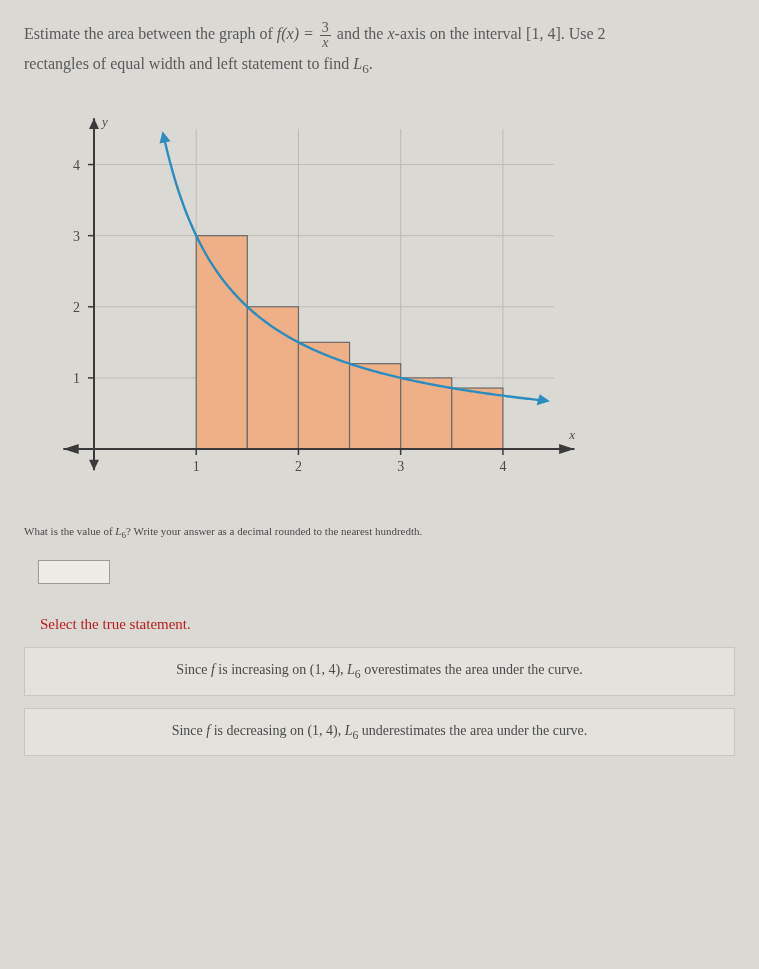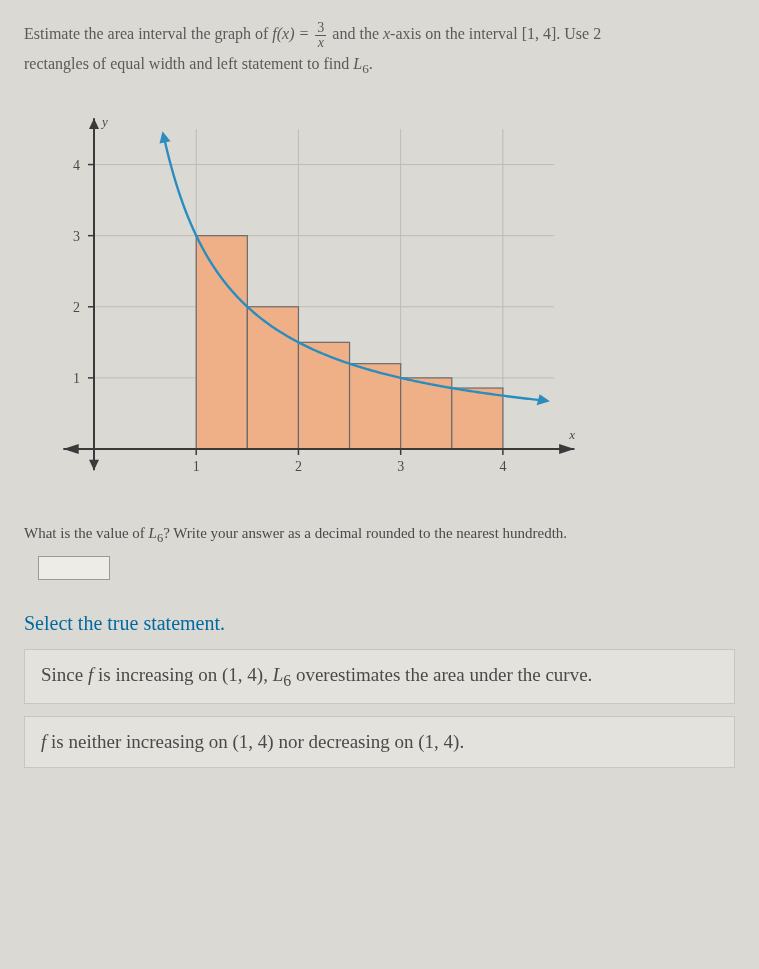--- a/index.html
+++ b/index.html
@@ -24,57 +24,58 @@
     font-size: 14px;
     line-height: 1;
     margin: 0 2px;
   }
   .frac .num { display: block; border-bottom: 1px solid #5a5a5a; padding: 0 2px; }
   .frac .den { display: block; padding: 0 2px; }
   .italic { font-style: italic; }
   .chart-wrap { margin: 10px 0 26px 10px; }
   svg { display: block; }
   .sub-q {
-    font-size: 15px;
+    font-size: 11px;
     color: #4a4a4a;
-    margin: 4px 0;
+    margin: 14px 0;
   }
   .answer-box {
     width: 72px;
     height: 24px;
     border: 1px solid #9a9a9a;
     background: #eeece7;
     margin: 6px 0 22px 14px;
     box-sizing: border-box;
     padding: 2px 4px;
     font-size: 14px;
   }
   .select-head {
-    font-size: 20px;
-    color: #0369a1;
-    margin: 10px 0 14px 0;
+    font-size: 15px;
+    color: #b91c1c;
+    margin: 10px 0 14px 16px;
   }
   .option {
     background: #e4e2dc;
     border: 1px solid #c8c6c0;
     padding: 14px 16px;
     margin-bottom: 12px;
-    font-size: 19px;
+    font-size: 14px;
     color: #4a4a4a;
     cursor: pointer;
+    text-align: center;
   }
 </style>
 </head>
 <body>
 
 
 
 
 <div class="question-text">
-  <span>Estimate the area interval the graph of </span>
+  <span>Estimate the area between the graph of </span>
   <span class="italic">f(x) = </span><span class="frac"><span class="num">3</span><span class="den italic">x</span></span>
   <span> and the </span><span class="italic">x</span><span>-axis on the interval [1, 4]. Use 2</span><br>
   <span>rectangles of equal width and left statement to find </span><span class="italic">L</span><sub>6</sub><span>.</span>
 </div>
 
 
 <div class="chart-wrap">
 <svg id="chart-svg" width="560" height="400">
       <line x1="162.22222222222223" y1="350" x2="162.22222222222223" y2="30" stroke="#bdbbb5" stroke-width="1"></line>
       <line x1="264.44444444444446" y1="350" x2="264.44444444444446" y2="30" stroke="#bdbbb5" stroke-width="1"></line>
@@ -124,17 +125,17 @@
 <div class="sub-q">
   <span>What is the value of </span><span class="italic">L</span><sub>6</sub><span>? Write your answer as a decimal rounded to the nearest hundredth.</span>
 </div>
 <input class="answer-box" type="text" style="">
 
 
 <div class="select-head">Select the true statement.</div>
 
 <div id="options">
     <div class="option"><span>Since </span><span class="italic">f</span><span> is increasing on (1, 4), </span><span class="italic">L</span><sub>6</sub><span> overestimates the area under the curve.</span></div>
-    <div class="option"><span class="italic">f</span><span> is neither increasing on (1, 4) nor decreasing on (1, 4).</span></div>
+    <div class="option"><span>Since </span><span class="italic">f</span><span> is decreasing on (1, 4), </span><span class="italic">L</span><sub>6</sub><span> underestimates the area under the curve.</span></div>
   </div>
 
 
 
 
 </body></html>

